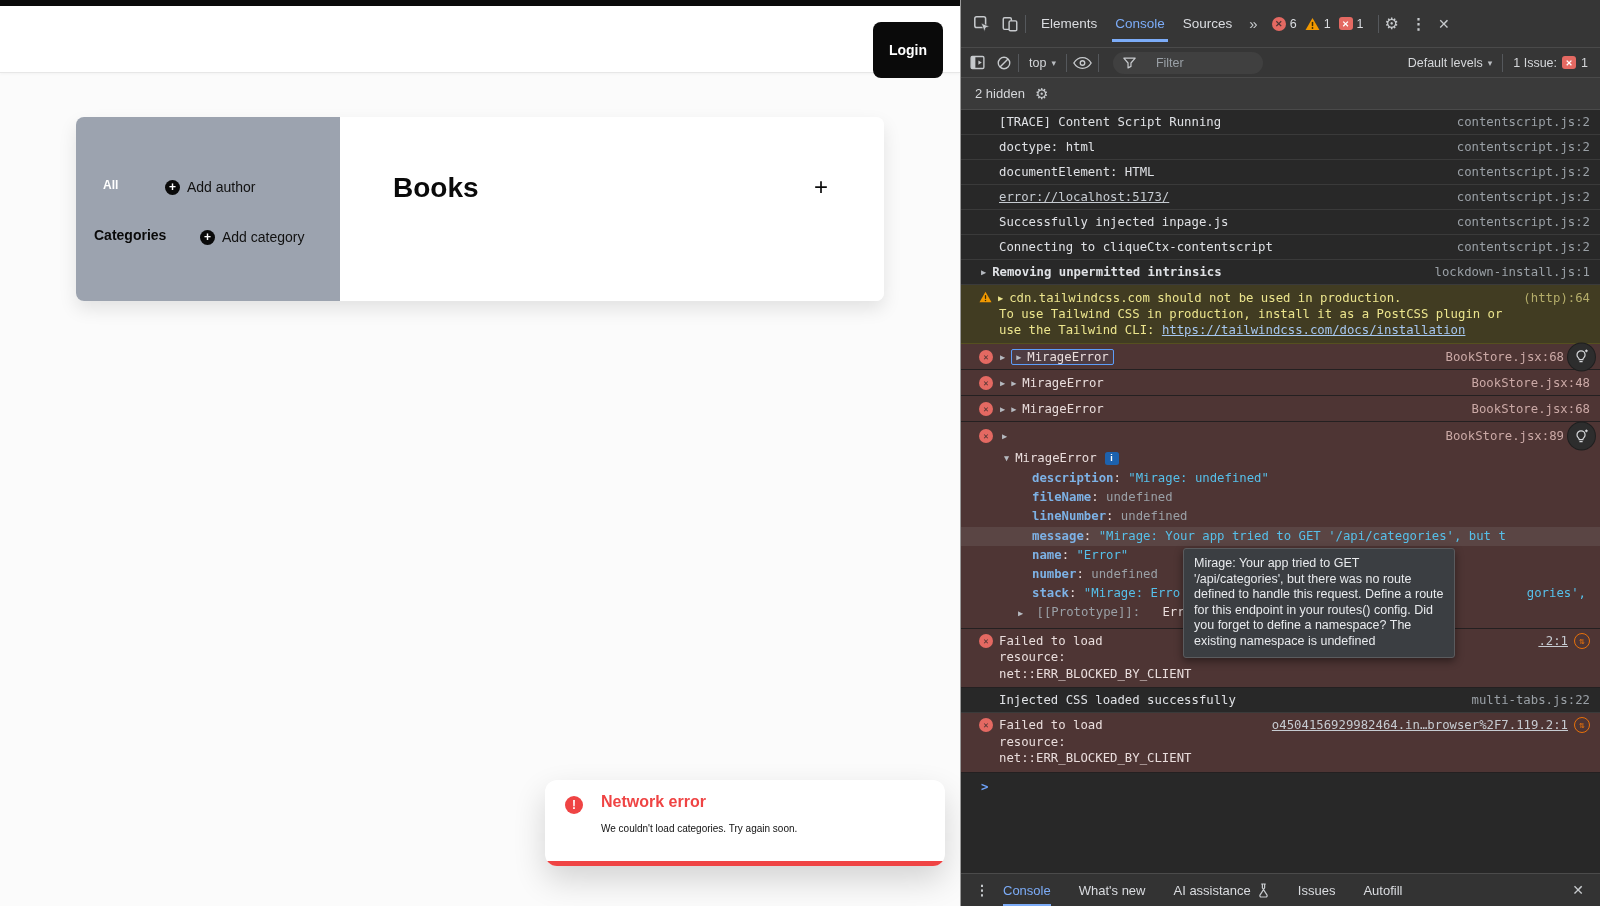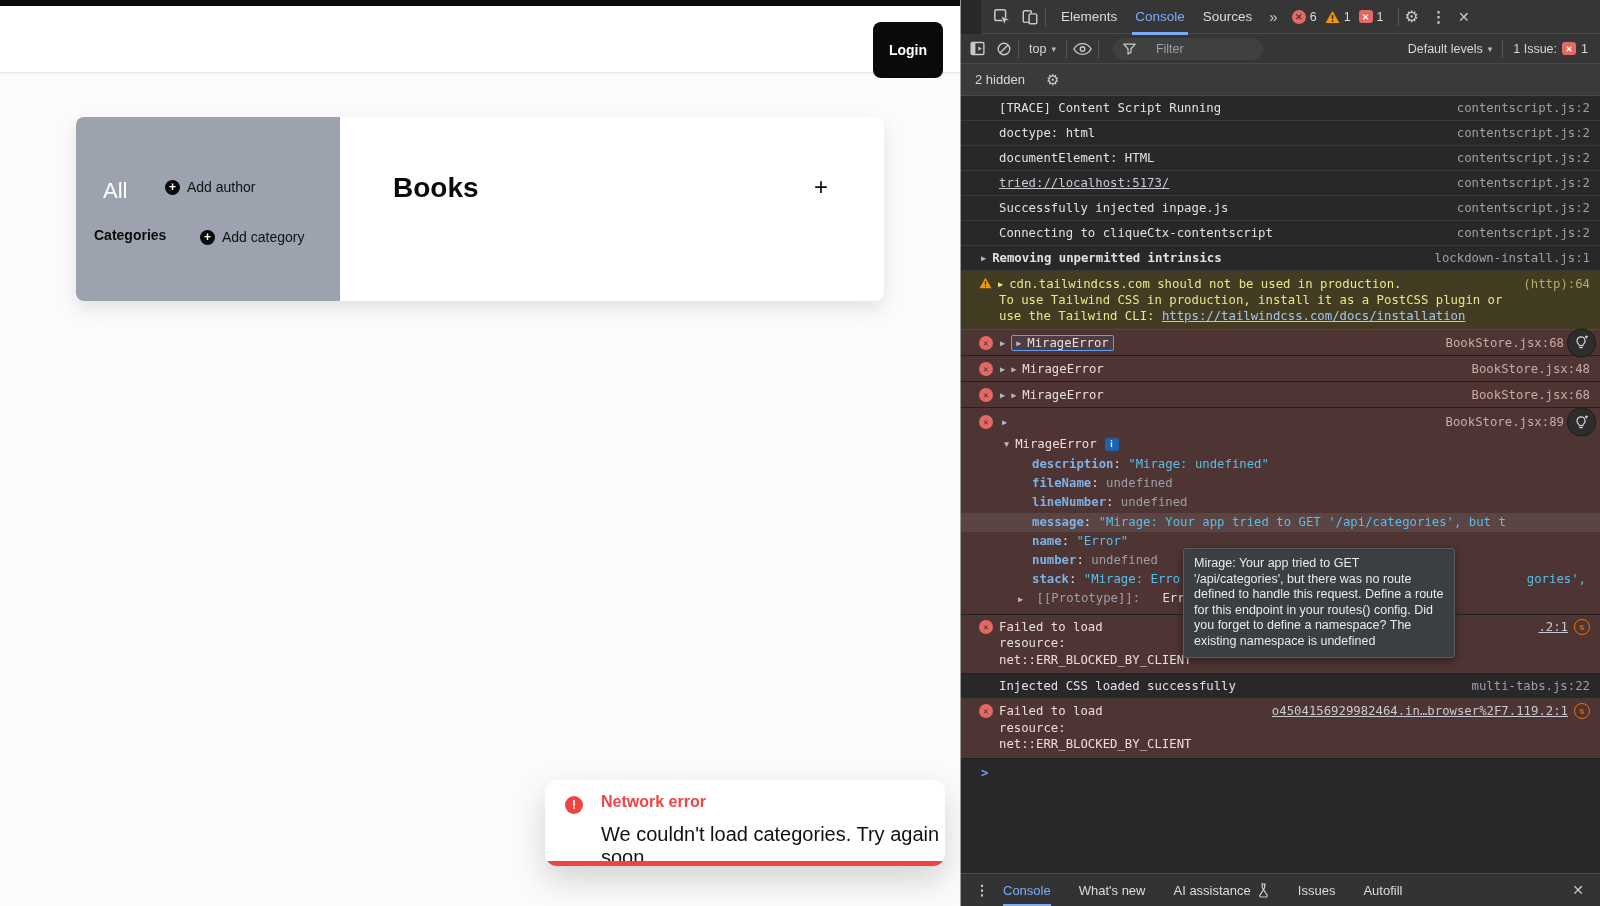--- a/index.html
+++ b/index.html
@@ -10,47 +10,47 @@
   
   .app { position:absolute; left:0; top:0; width:960px; height:906px; background:#fbfbfb; }
   .app-topstrip { height:6px; background:#0a0a0a; }
   .app-header { height:67px; background:#fff; border-bottom:1px solid #e7e7e7; position:relative;
                 box-shadow:0 1px 3px rgba(0,0,0,.04); }
   .login-btn { position:absolute; right:17px; top:16px; background:#0a0a0a; color:#fff;
                font-size:14px; font-weight:700; padding:20px 16px; border-radius:8px; cursor:pointer; }
   .cards { position:absolute; left:76px; top:117px; width:808px; height:184px; display:flex;
            border-radius:8px; box-shadow:0 8px 18px rgba(0,0,0,.10); }
   .sidebar-card { width:264px; background:#9ca3af; border-radius:8px 0 0 8px; position:relative; }
-  .sb-all { position:absolute; left:27px; top:61px; color:#fff; font-weight:400; font-size:22px; cursor:pointer; }
+  .sb-all { position:absolute; left:27px; top:61px; color:#fff; font-weight:700; font-size:12px; cursor:pointer; }
   .pill-btn { position:absolute; display:flex; align-items:center; gap:7px; color:#111;
               font-size:14px; cursor:pointer; }
   .sb-addauthor { left:89px; top:62px; }
   .sb-categories { position:absolute; left:18px; top:110px; color:#0a0a0a; font-weight:700; font-size:14px; }
   .sb-addcategory { left:124px; top:112px; }
   .plus-circle { width:15px; height:15px; border-radius:50%; background:#0a0a0a; color:#fff;
                  display:flex; align-items:center; justify-content:center; font-size:12px;
                  font-weight:700; line-height:1; }
   .main-card { flex:1; background:#fff; border-radius:0 8px 8px 0; position:relative; }
   .books-title { position:absolute; left:53px; top:55px; font-size:28px; font-weight:700; color:#0a0a0a; }
   .plus-btn { position:absolute; right:56px; top:56px; font-size:24px; font-weight:400; color:#0a0a0a; cursor:pointer; }
 
   .toast { position:absolute; left:545px; top:780px; width:400px; height:86px; background:#fff;
            border-radius:12px; box-shadow:0 14px 32px rgba(0,0,0,.16); overflow:hidden; }
   .toast-icon { position:absolute; left:20px; top:16px; width:18px; height:18px; border-radius:50%;
                 background:#ef4444; color:#fff; font-weight:700; font-size:12px;
                 display:flex; align-items:center; justify-content:center; }
   .toast-title { position:absolute; left:56px; top:13px; color:#ef4444; font-weight:700; font-size:16px; }
-  .toast-msg { position:absolute; left:56px; top:43px; color:#111; font-size:20px; }
+  .toast-msg { position:absolute; left:56px; top:43px; color:#111; font-size:10px; }
   .toast-bar { position:absolute; left:0; bottom:0; width:100%; height:5px; background:#ef4444; }
 
   
   .devtools { position:absolute; left:960px; top:0; width:640px; height:906px; background:#282828;
               border-left:1px solid #9b9b9b; color:#dfe1e5; }
-  .dt-tabbar { height:34px; background:#363636; border-bottom:1px solid #4a4a4a; display:flex;
-               align-items:center; font-size:13.5px; color:#dadce0;margin-left:20px; }
+  .dt-tabbar { height:48px; background:#363636; border-bottom:1px solid #4a4a4a; display:flex;
+               align-items:center; font-size:13.5px; color:#dadce0; }
   .dt-tab { padding:0 9px; height:36px; display:flex; align-items:center; cursor:pointer; position:relative; }
   .dt-tab.active { color:#7cacf8; }
   .dt-tab.active::after { content:""; position:absolute; left:6px; right:6px; bottom:0; height:2.5px; background:#7cacf8; }
   .vdiv { width:1px; height:18px; background:#55585c; margin:0 6px; }
   .ico { display:inline-flex; align-items:center; justify-content:center; cursor:pointer; }
   .badge-count { font-size:12.5px; margin:0 8px 0 4px; color:#dadce0; }
   .err-circle { width:14px; height:14px; border-radius:50%; background:#e46962; color:#4e3534;
                 font-size:9px; font-weight:700; display:inline-flex; align-items:center;
                 justify-content:center; flex:none; }
   .issue-badge { width:14px; height:13px; border-radius:3px; background:#e46962; color:#fff;
@@ -59,21 +59,21 @@
   .dt-toolbar { height:30px; background:#363636; border-bottom:1px solid #4a4a4a; display:flex;
                 align-items:center; font-size:12.5px; color:#d5d7da; padding:0 8px; }
   .ctx-select { display:flex; align-items:center; gap:5px; margin:0 4px; cursor:pointer; }
   .caret { font-size:9px; color:#b9bcc0; }
   .filter-pill { display:flex; align-items:center; gap:20px; background:#404040; border-radius:12px;
                  height:22px; width:150px; padding:0 10px; margin-left:8px; }
   .filter-pill input { background:transparent; border:none; outline:none; color:#d5d7da;
                        font-size:12.5px; width:100px; font-family:"Liberation Sans",sans-serif; }
   .filter-pill input::placeholder { color:#9aa0a6; }
   .dt-hiddenbar { height:32px; background:#3a3a3a; border-bottom:1px solid #4a4a4a; display:flex;
-                  align-items:center; gap:21px; padding:0 14px; font-size:13px; color:#d5d7da; }
+                  align-items:center; gap:10px; padding:0 14px; font-size:13px; color:#d5d7da; }
 
   .dt-console { font-family:"DejaVu Sans Mono", monospace; font-size:12.3px; position:relative; }
   .crow { display:flex; align-items:center; min-height:25px; border-bottom:1px solid #3a3a3a;
           padding:0 10px 0 38px; color:#dfe1e5; }
   .src { margin-left:auto; color:#9aa0a6; padding-left:10px; white-space:nowrap; }
   .link-light { color:#c6cbd1; text-decoration:underline; cursor:pointer; }
   .tri { color:#b6bac0; font-size:8.5px; margin-right:6px; cursor:pointer; flex:none; }
   .bold { font-weight:700; }
 
   .warnrow { background:#413c22; border-bottom:1px solid #55501f; padding:5px 10px 5px 18px;
@@ -270,21 +270,21 @@
       </div>
       <div class="crow">
         <span>doctype: html</span>
         <span class="src">contentscript.js:2</span>
       </div>
       <div class="crow">
         <span>documentElement: HTML</span>
         <span class="src">contentscript.js:2</span>
       </div>
       <div class="crow">
-        <span class="link-light">tried://localhost:5173/</span>
+        <span class="link-light">error://localhost:5173/</span>
         <span class="src">contentscript.js:2</span>
       </div>
       <div class="crow">
         <span>Successfully injected inpage.js</span>
         <span class="src">contentscript.js:2</span>
       </div>
       <div class="crow">
         <span>Connecting to cliqueCtx-contentscript</span>
         <span class="src">contentscript.js:2</span>
       </div>

